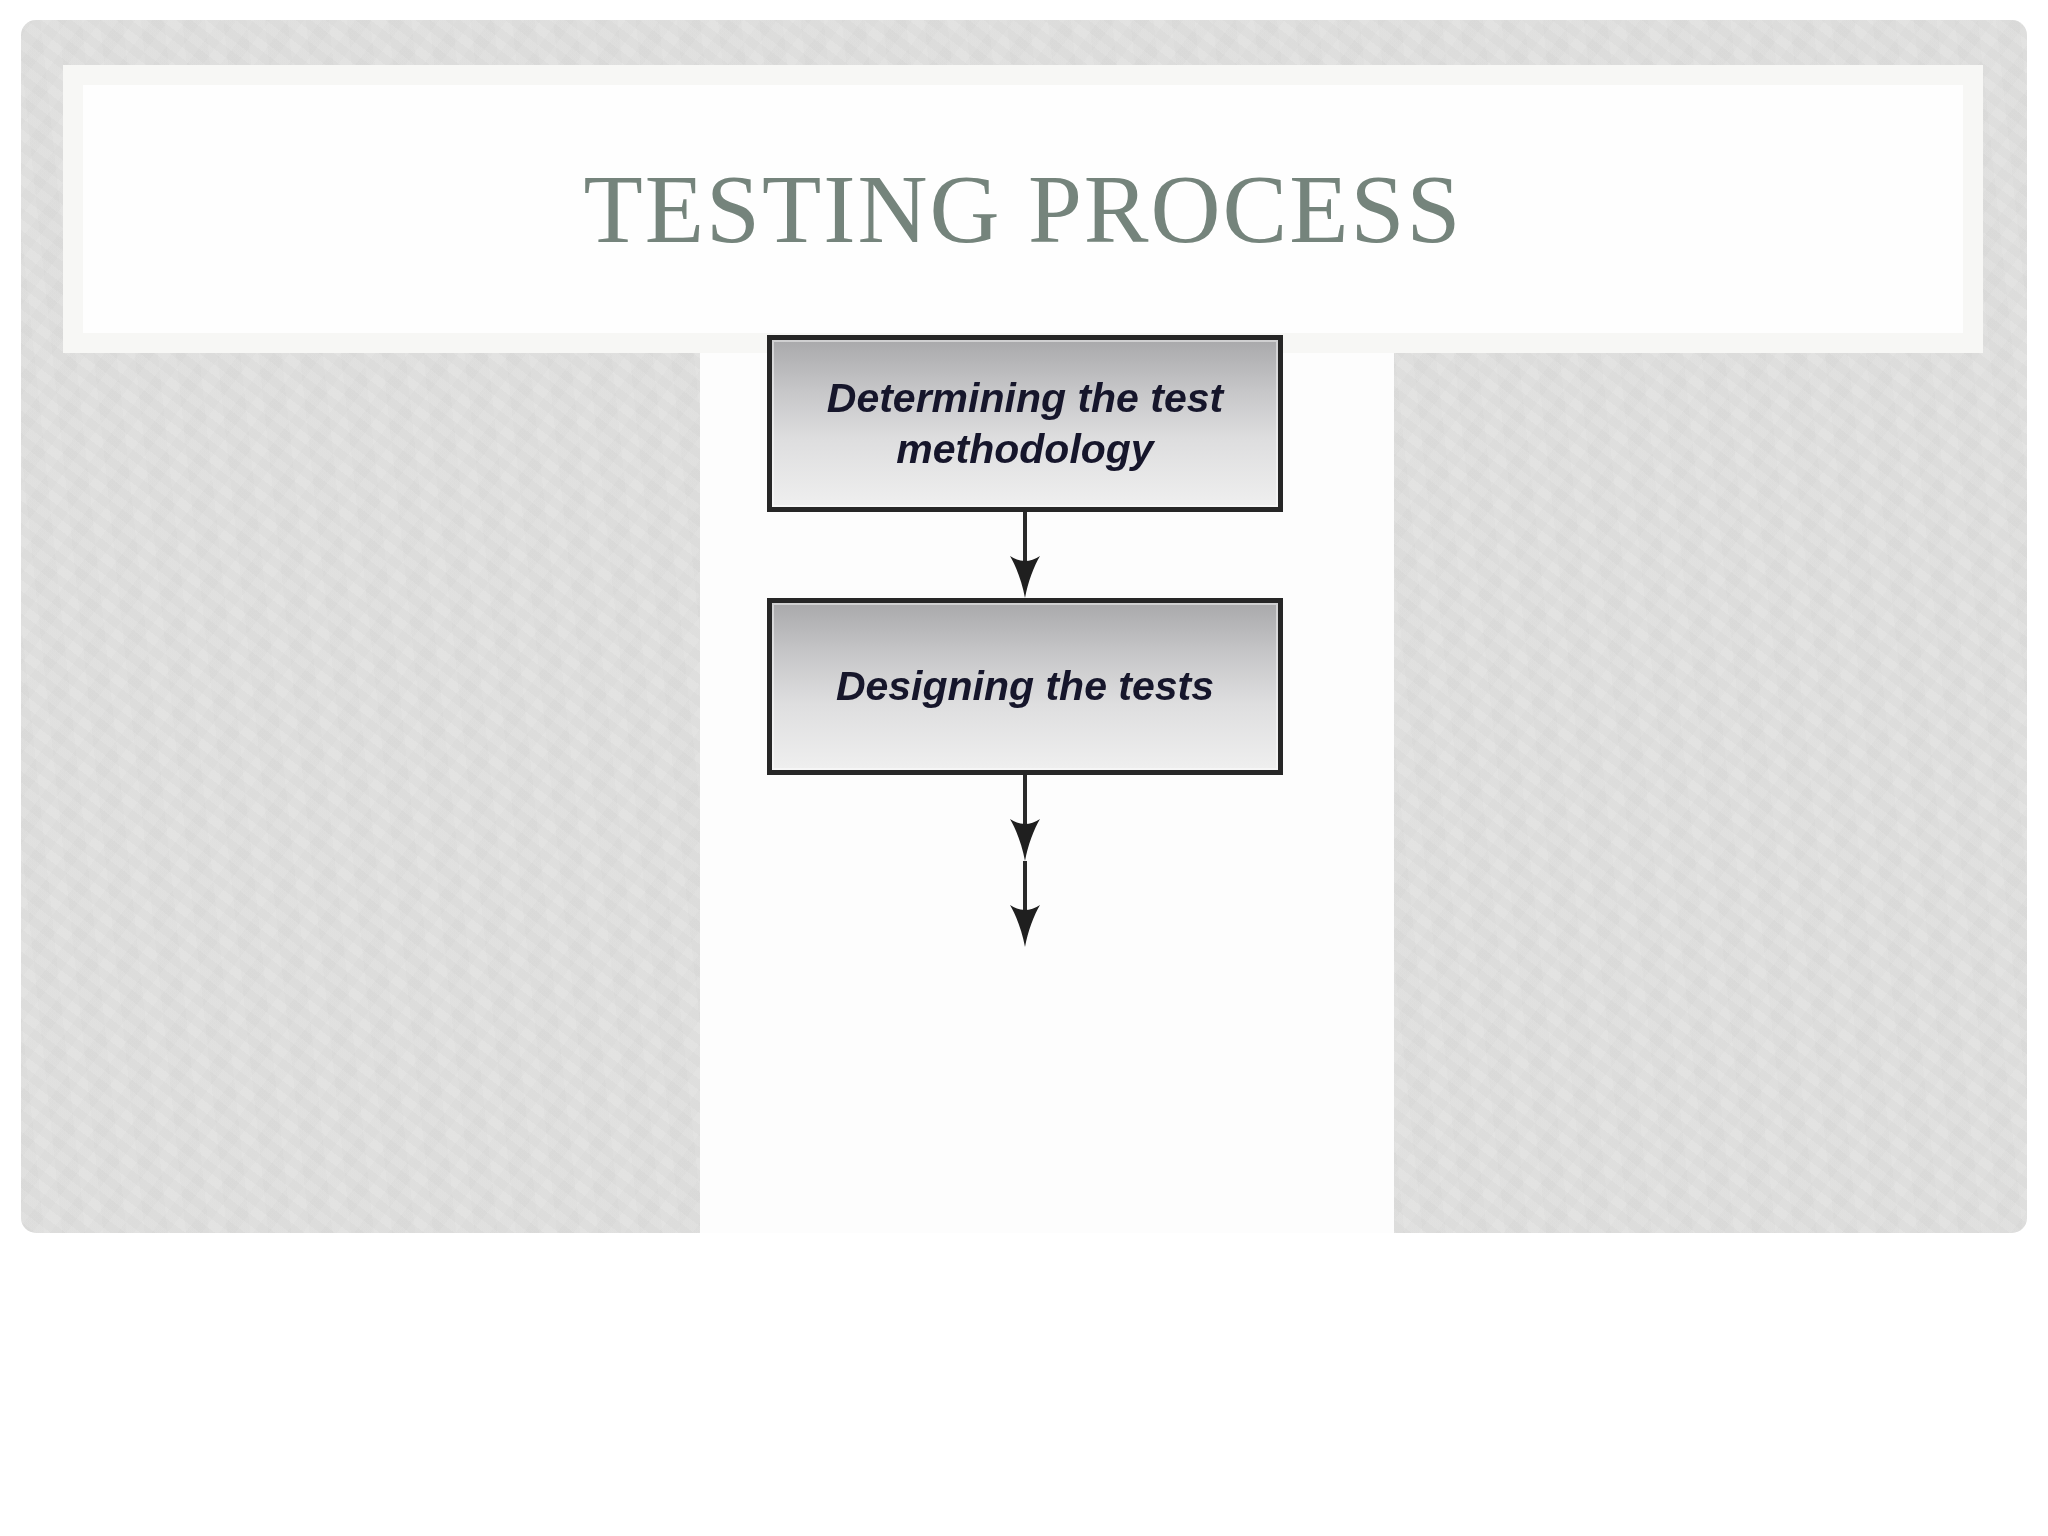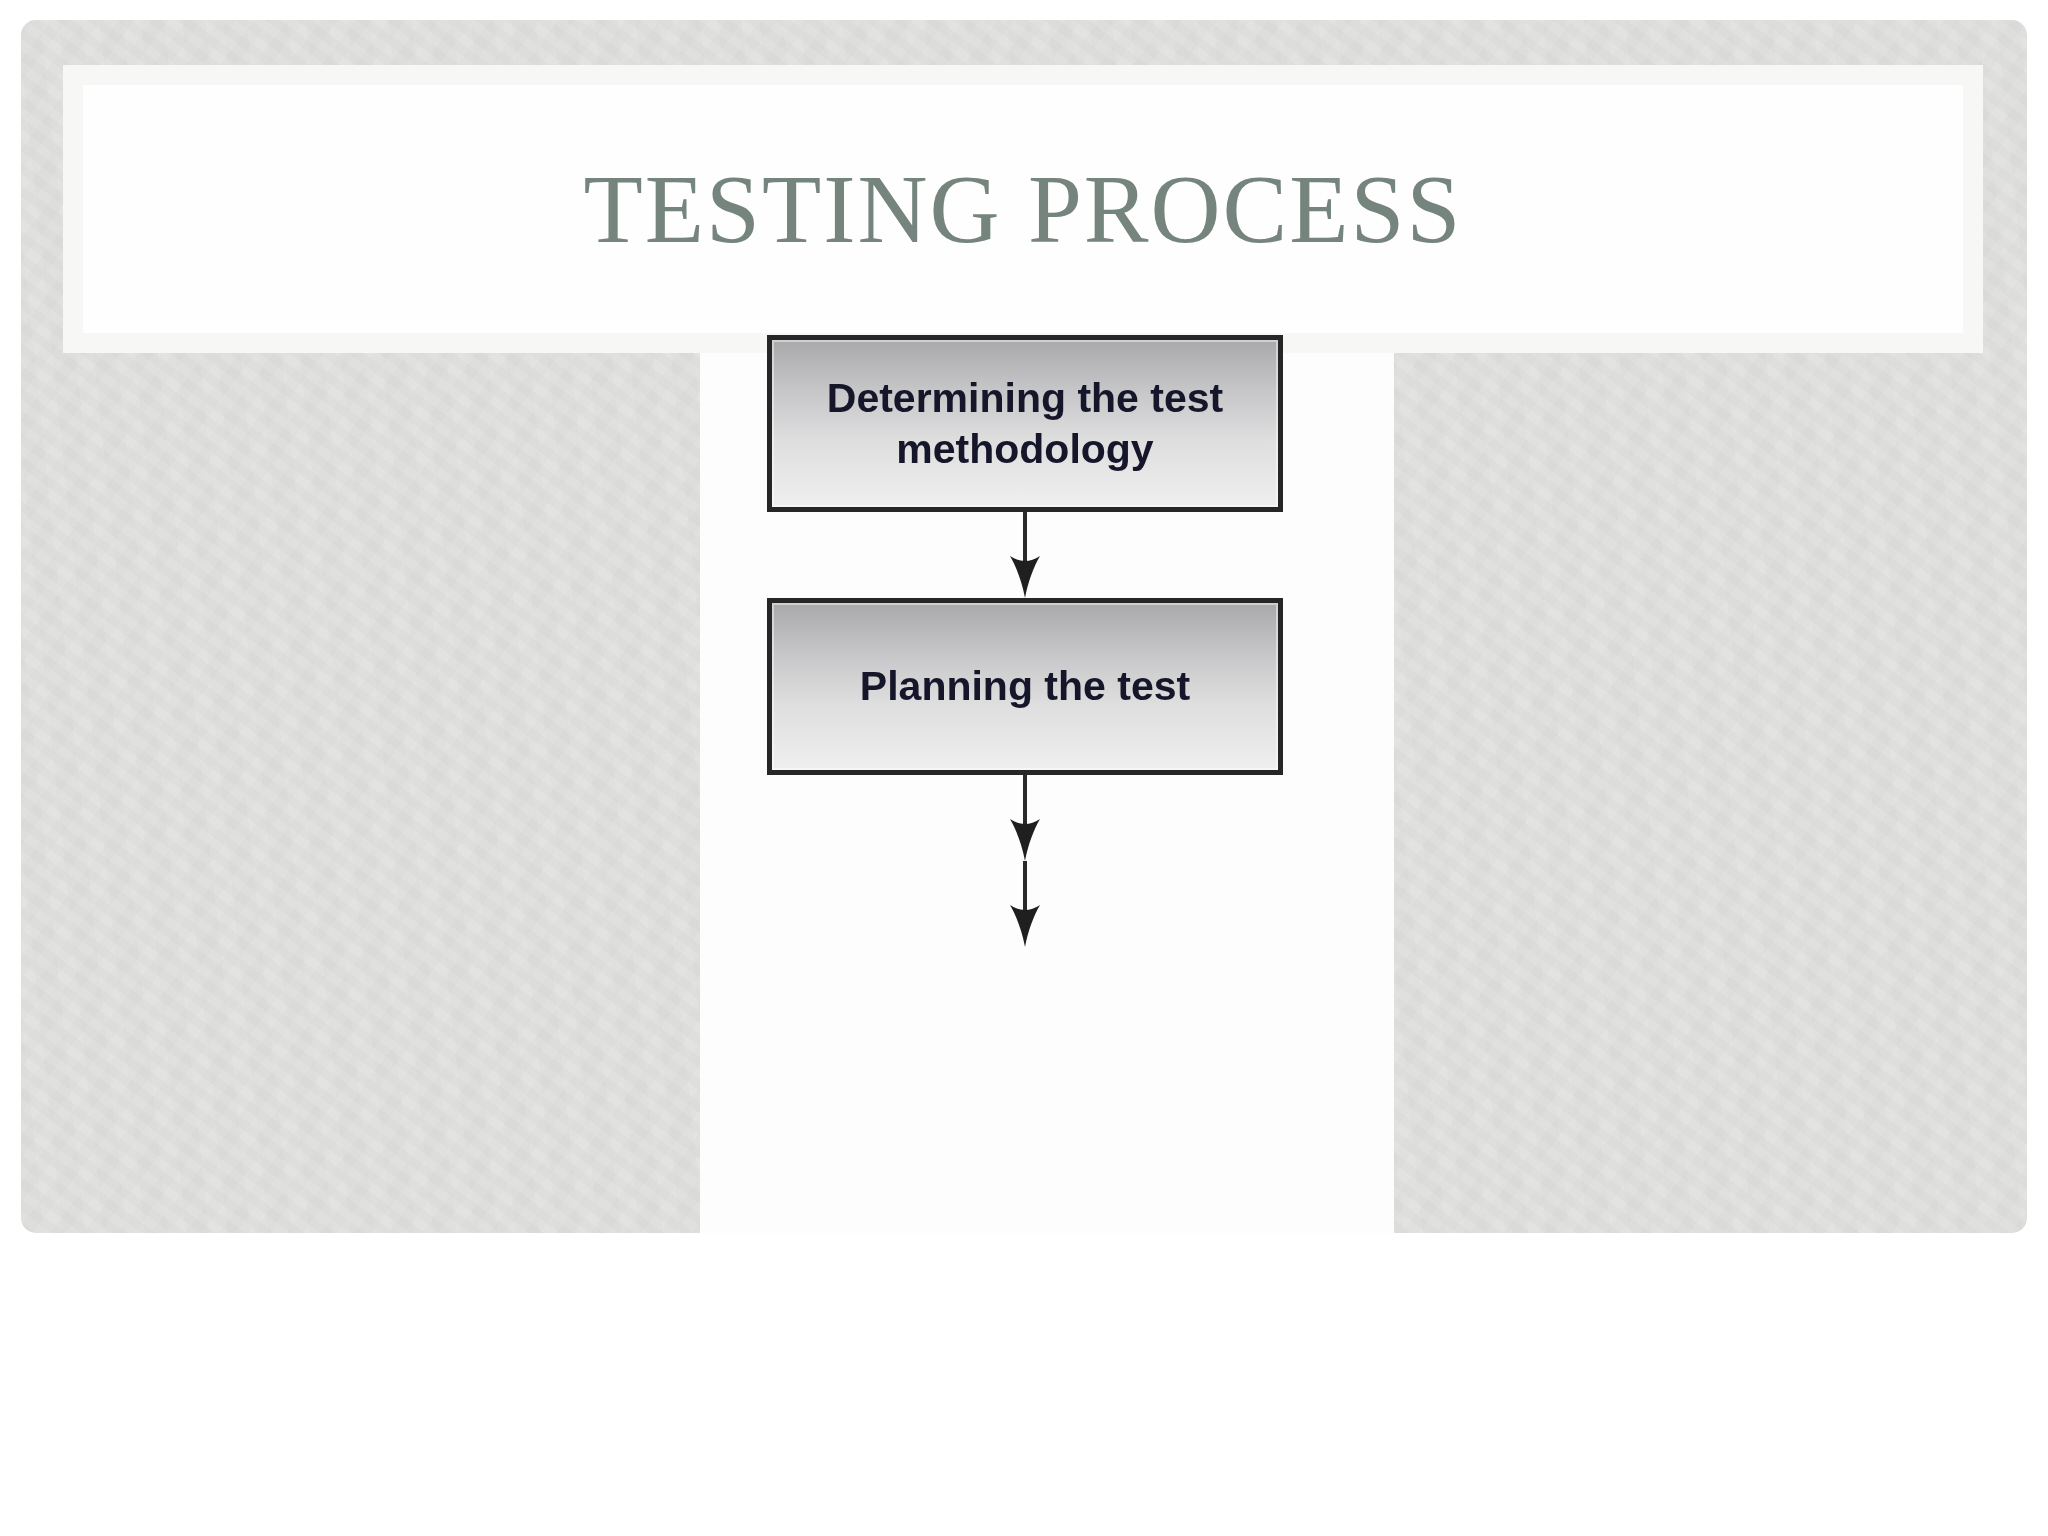--- a/index.html
+++ b/index.html
@@ -73,20 +73,21 @@
   
   .flow {
     position: absolute;
     left: 746px;
     top: 315px;
     width: 516px;
     display: flex;
     flex-direction: column;
     align-items: stretch;
     z-index: 2;
+    font-style: italic;
   }
   .step-box {
     box-sizing: border-box;
     height: 177px;
     border: 5px solid #262626;
     background: linear-gradient(to bottom, #a9a9ab 0%, #c6c6c8 30%, #dededf 60%, #efefef 100%);
     box-shadow: inset 0 0 0 2px rgba(255,255,255,0.45);
     display: flex;
     align-items: center;
     justify-content: center;
@@ -132,21 +133,21 @@
       </div>
 
       <div class="arrow-slot">
         <svg class="arrow-svg" viewBox="0 0 36 86" xmlns="http://www.w3.org/2000/svg">
           <rect x="16" y="0" width="4" height="50" fill="#2a2a2a"></rect>
           <path d="M18 86 C15 70 9 54 3 44 Q18 54 33 44 C27 54 21 70 18 86 Z" fill="#1f1f1f"></path>
         </svg>
       </div>
 
       <div class="step-box">
-        <span class="step-label">Planning the test</span>
+        <span class="step-label">Designing the tests</span>
       </div>
 
       <div class="arrow-slot">
         <svg class="arrow-svg" viewBox="0 0 36 86" xmlns="http://www.w3.org/2000/svg">
           <rect x="16" y="0" width="4" height="50" fill="#2a2a2a"></rect>
           <path d="M18 86 C15 70 9 54 3 44 Q18 54 33 44 C27 54 21 70 18 86 Z" fill="#1f1f1f"></path>
         </svg>
       </div>
 
 

